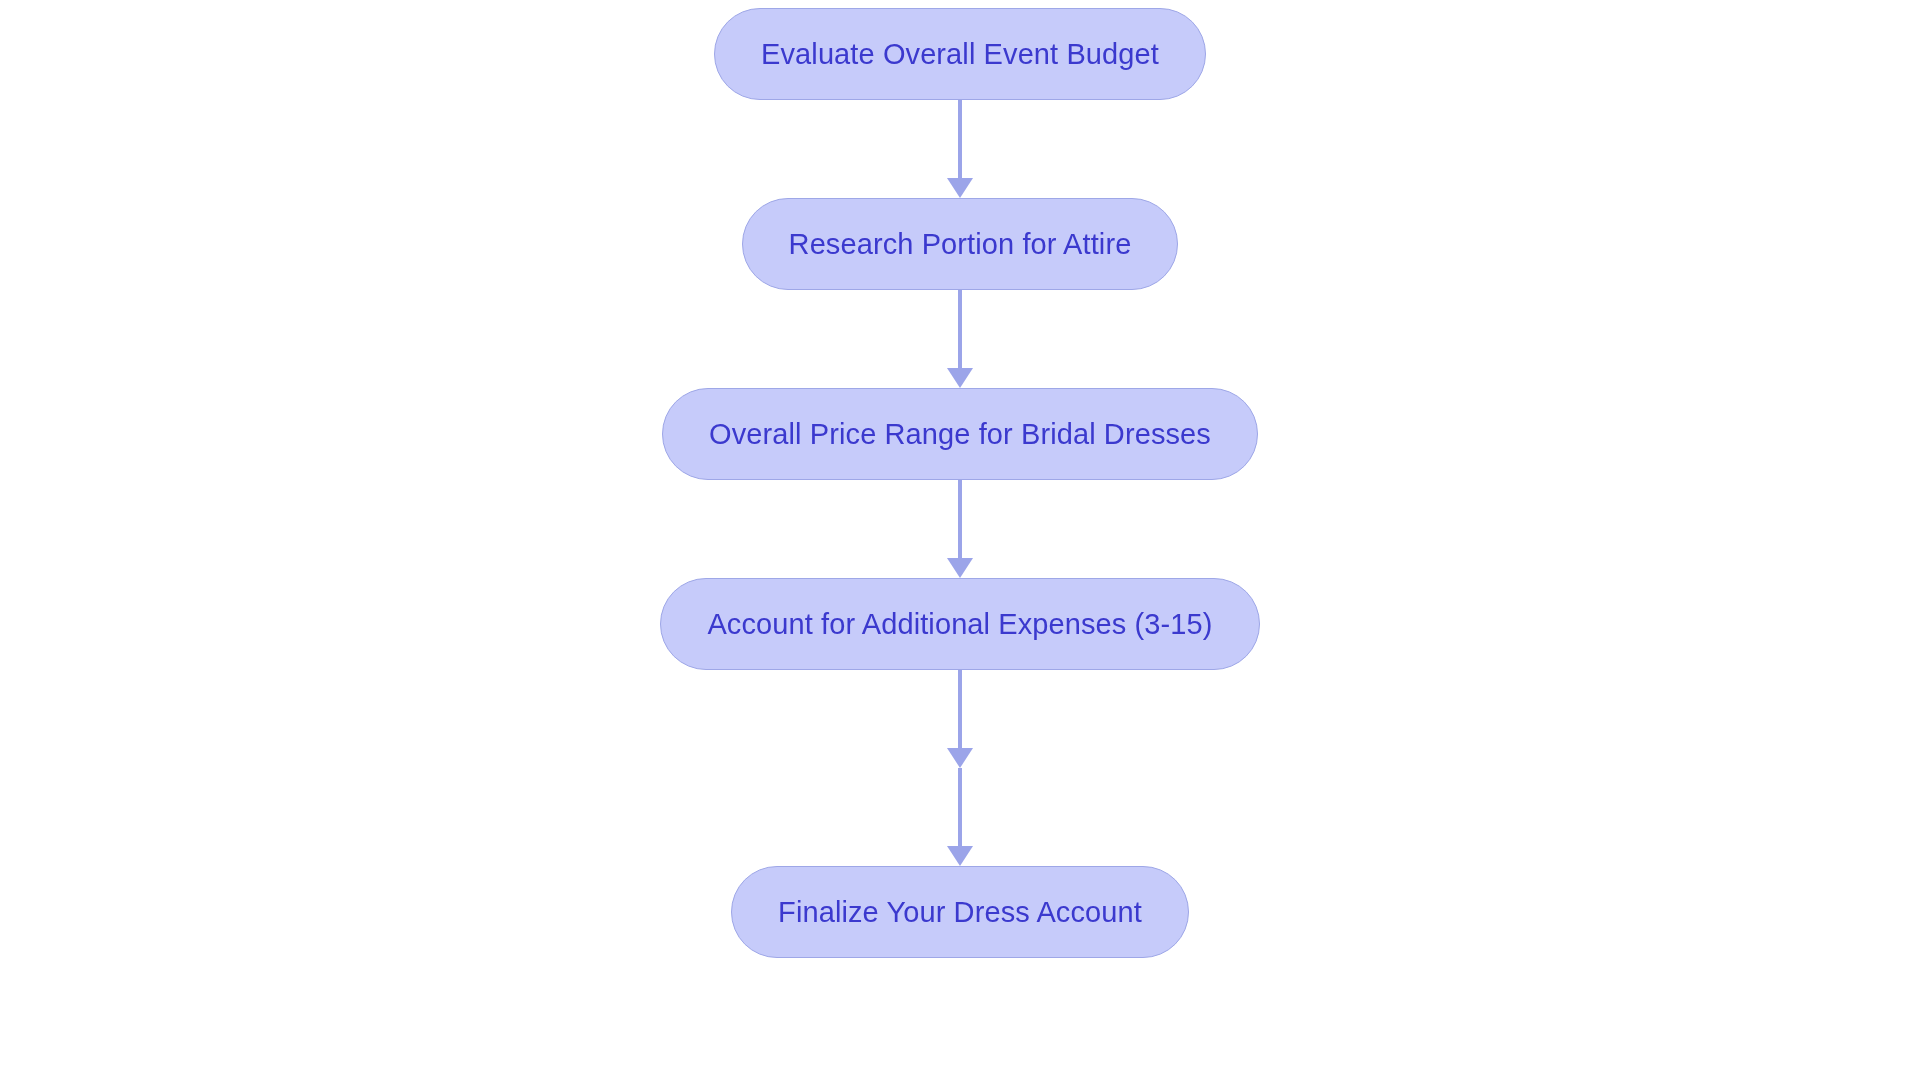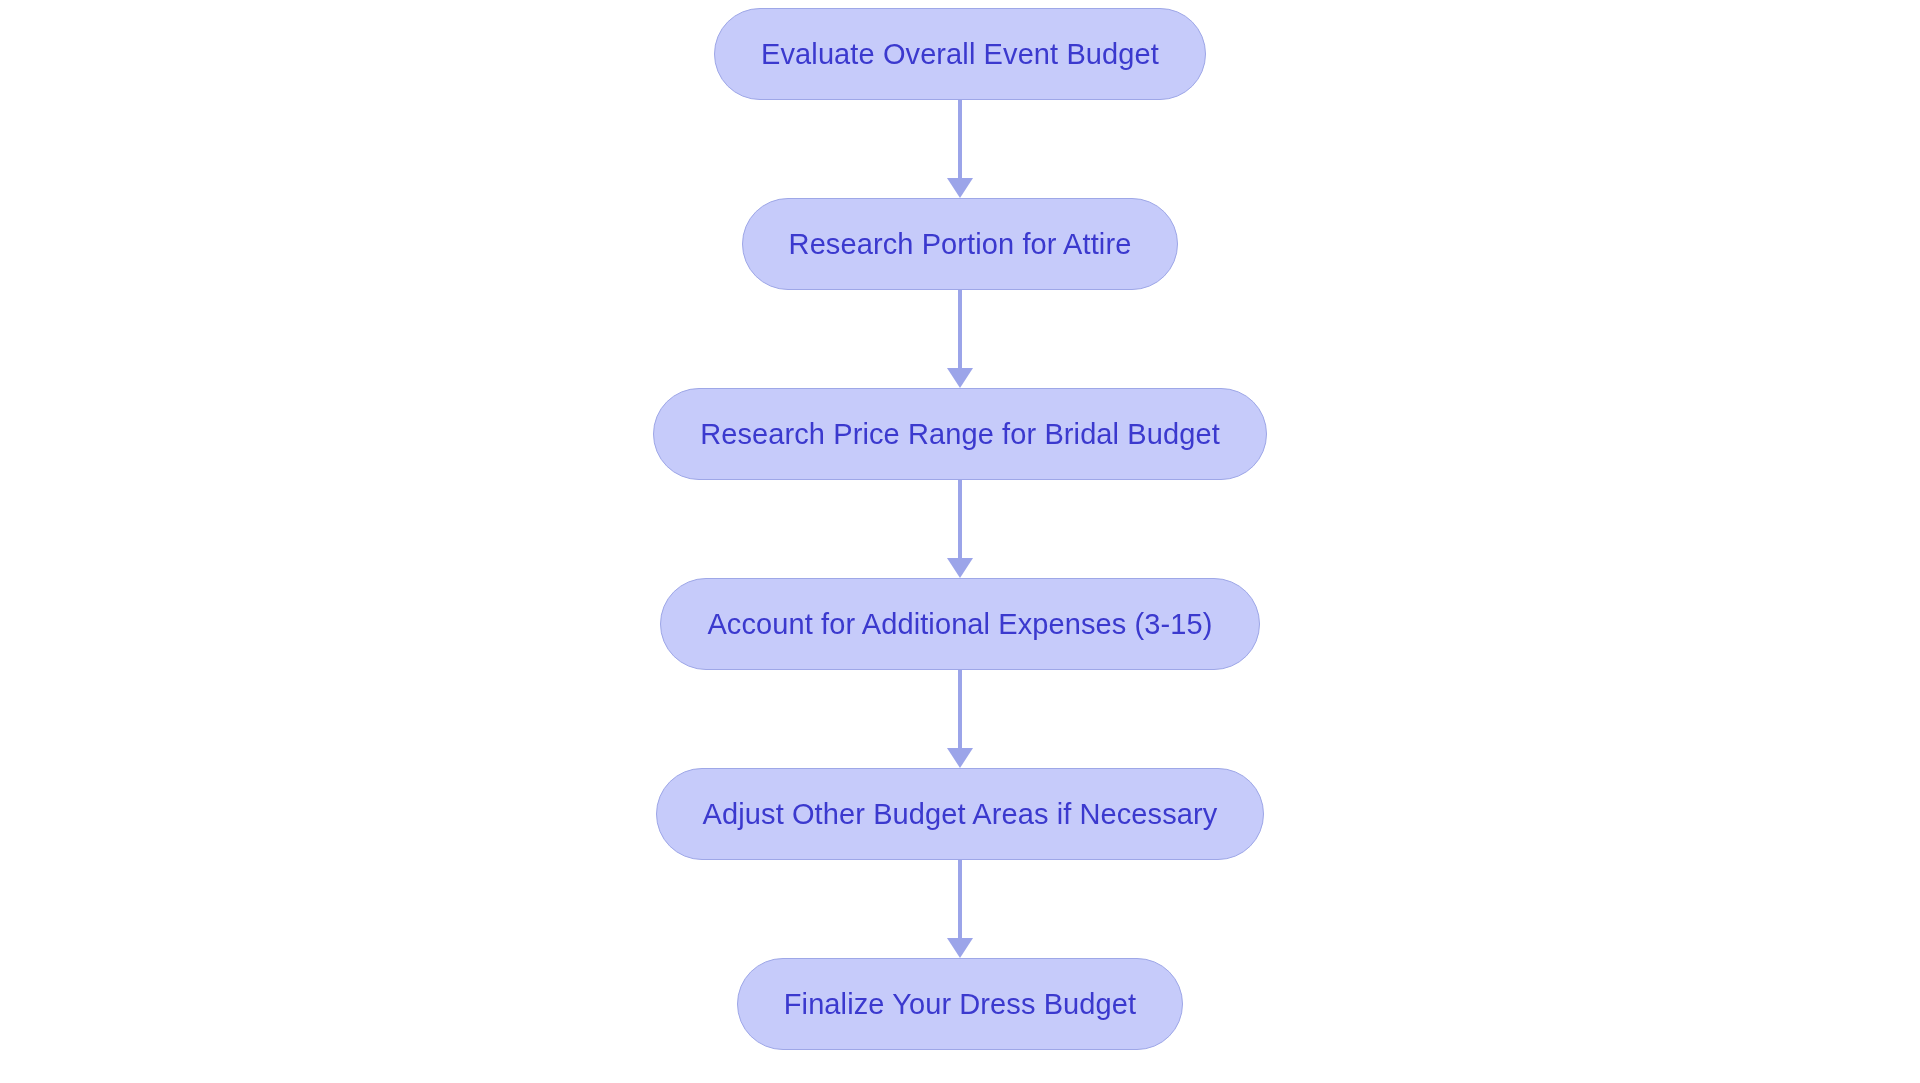--- a/index.html
+++ b/index.html
@@ -107,44 +107,41 @@
     <div class="flow-node node-2">
       <span class="flow-node-label">Research Portion for Attire</span>
     </div>
 
     <div class="connector gap-2">
       <div class="connector-line"></div>
       <div class="connector-head"></div>
     </div>
 
     <div class="flow-node node-3">
-      <span class="flow-node-label">Research Price Range for Bridal Budget</span>
+      <span class="flow-node-label">Overall Price Range for Bridal Dresses</span>
     </div>
 
     <div class="connector gap-3">
       <div class="connector-line"></div>
       <div class="connector-head"></div>
     </div>
 
     <div class="flow-node node-4">
       <span class="flow-node-label">Account for Additional Expenses (3-15)</span>
     </div>
 
     <div class="connector gap-4">
       <div class="connector-line"></div>
       <div class="connector-head"></div>
     </div>
 
-    <div class="flow-node node-5">
-      <span class="flow-node-label">Adjust Other Budget Areas if Necessary</span>
-    </div>
 
     <div class="connector gap-5">
       <div class="connector-line"></div>
       <div class="connector-head"></div>
     </div>
 
     <div class="flow-node node-6">
-      <span class="flow-node-label">Finalize Your Dress Budget</span>
+      <span class="flow-node-label">Finalize Your Dress Account</span>
     </div>
 
   </div>
 </div>
 
 </body></html>

